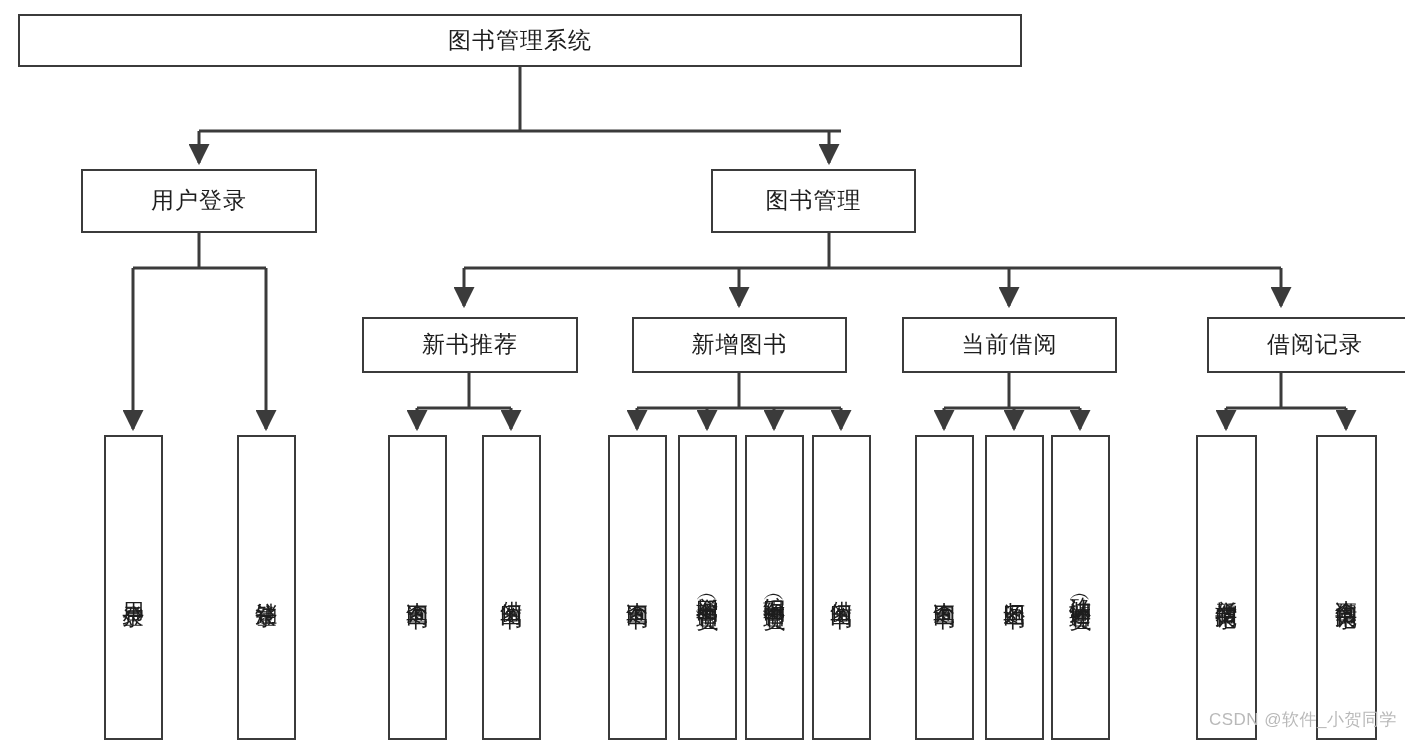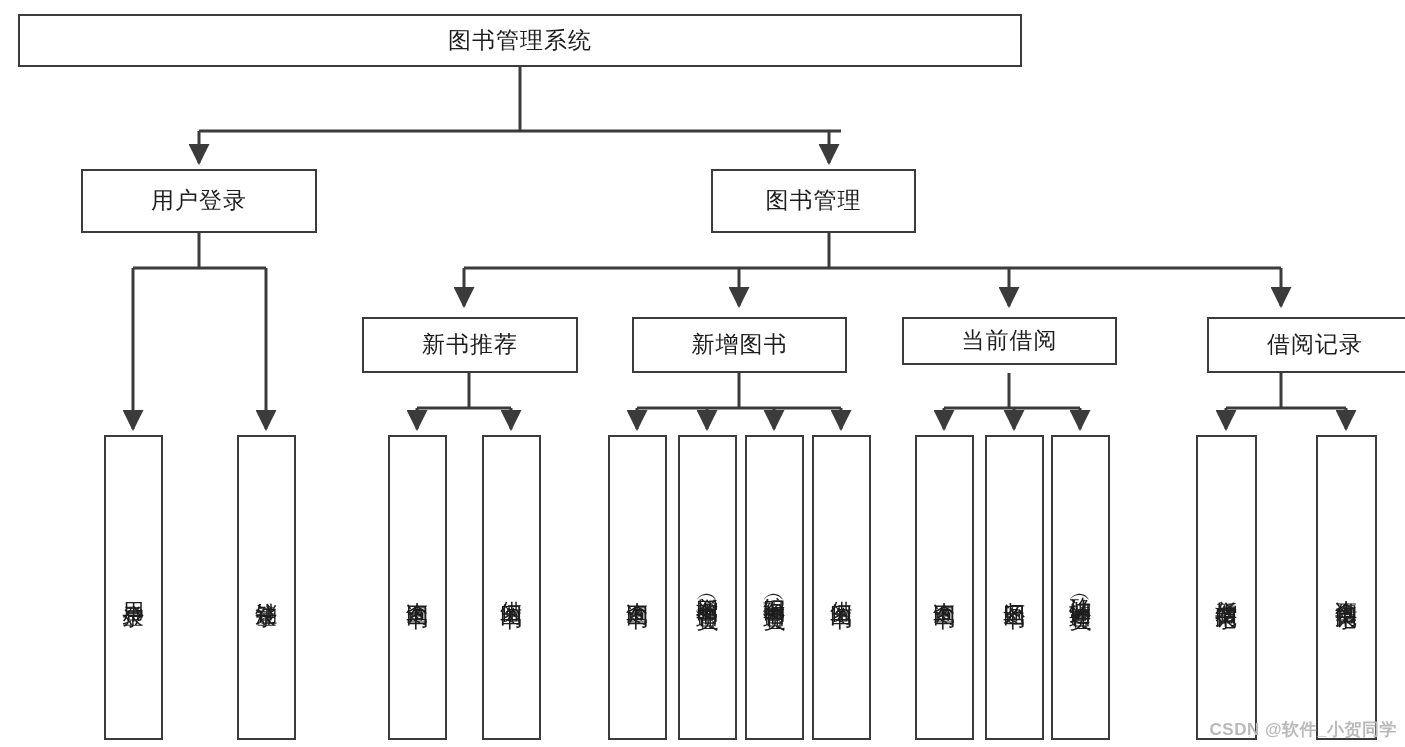--- a/index.html
+++ b/index.html
@@ -53,27 +53,26 @@
     white-space: pre-line;
   }
   .node.v .lbl {
     writing-mode: vertical-rl;
     text-orientation: upright;
     text-align: center;
   }
   #watermark {
     position: absolute;
     right: 8px;
-    bottom: 6px;
+    bottom: 16px;
     font-size: 17px;
     color: #b9b9b9;
     letter-spacing: 0.5px;
     white-space: nowrap;
     user-select: none;
-    font-weight: bold;
   }
 </style>
 </head>
 <body>
 
 <div id="canvas">
 
   <svg id="wires" viewBox="0 0 1405 747" width="1405" height="747" xmlns="http://www.w3.org/2000/svg">
     <defs>
       <marker id="arrow" viewBox="0 0 10 10" refX="9" refY="5" markerWidth="7" markerHeight="7" orient="auto-start-reverse">
@@ -134,21 +133,21 @@
   <div class="node h" style="left:711px; top:169px; width:205px; height:64px;">
     <span class="lbl">图书管理</span>
   </div>
 
   <div class="node h" style="left:362px; top:317px; width:216px; height:56px;">
     <span class="lbl">新书推荐</span>
   </div>
   <div class="node h" style="left:632px; top:317px; width:215px; height:56px;">
     <span class="lbl">新增图书</span>
   </div>
-  <div class="node h" style="left:902px; top:317px; width:215px; height:48px;">
+  <div class="node h" style="left:902px; top:317px; width:215px; height:56px;">
     <span class="lbl">当前借阅</span>
   </div>
   <div class="node h" style="left:1172px; top:317px; width:216px; height:56px;margin-left:35px;">
     <span class="lbl">借阅记录</span>
   </div>
 
   <div class="node v" style="left:104px; top:435px; width:59px; height:305px;">
     <span class="lbl">用户登录</span>
   </div>
   <div class="node v" style="left:237px; top:435px; width:59px; height:305px;">

